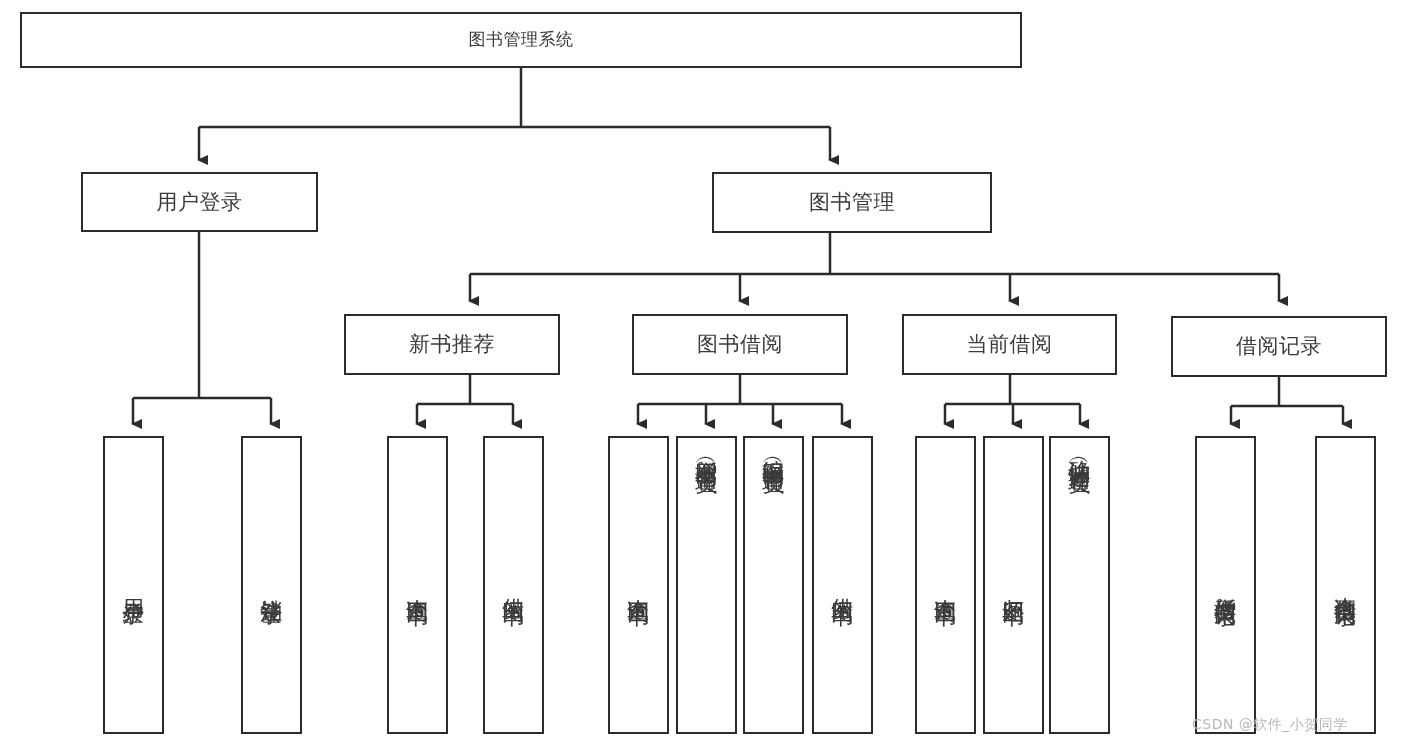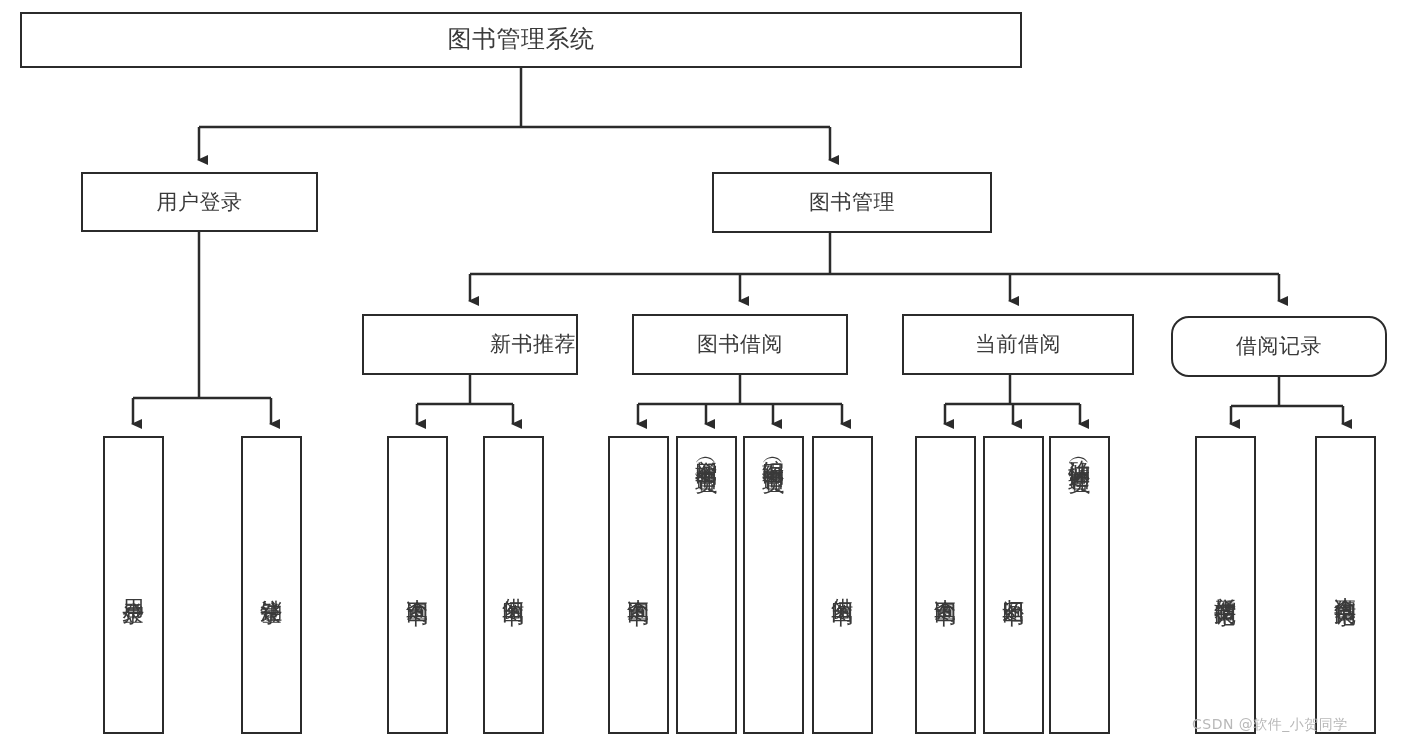--- a/index.html
+++ b/index.html
@@ -35,21 +35,21 @@
     justify-content: center;
     color: #3d3d3d;
   }
   .node .label {
     font-size: 21px;
     line-height: 1.15;
     letter-spacing: 0.5px;
     color: #3a3a3a;
     white-space: nowrap;
   }
-  .node.root .label { font-size: 24px; }
+  .node.root .label { font-size: 17px; }
   .leaf {
     position: absolute;
     box-sizing: border-box;
     border: 2.5px solid #2b2b2b;
     background: #ffffff;
     display: flex;
     justify-content: center;
     color: #3d3d3d;
   }
   .leaf .vlabel {
@@ -132,30 +132,30 @@
     <span class="label">图书管理系统</span>
   </div>
 
   <div class="node" style="left:81px; top:172px; width:237px; height:60px;">
     <span class="label">用户登录</span>
   </div>
   <div class="node" style="left:712px; top:172px; width:280px; height:61px;">
     <span class="label">图书管理</span>
   </div>
 
-  <div class="node" style="left:362px; top:314px; width:216px; height:61px;justify-content:flex-end;">
+  <div class="node" style="left:344px; top:314px; width:216px; height:61px;">
     <span class="label">新书推荐</span>
   </div>
   <div class="node" style="left:632px; top:314px; width:216px; height:61px;align-items:center;">
     <span class="label">图书借阅</span>
   </div>
-  <div class="node" style="left:902px; top:314px; width:232px; height:61px;">
+  <div class="node" style="left:902px; top:314px; width:215px; height:61px;">
     <span class="label">当前借阅</span>
   </div>
-  <div class="node" style="left:1171px; top:316px; width:216px; height:61px;border-radius:18px;">
+  <div class="node" style="left:1171px; top:316px; width:216px; height:61px;">
     <span class="label">借阅记录</span>
   </div>
 
   <div class="leaf center-v" style="left:103px; top:436px; width:61px; height:298px;">
     <span class="vlabel">用户登录</span>
   </div>
   <div class="leaf center-v" style="left:241px; top:436px; width:61px; height:298px;">
     <span class="vlabel">注销登录</span>
   </div>
 

